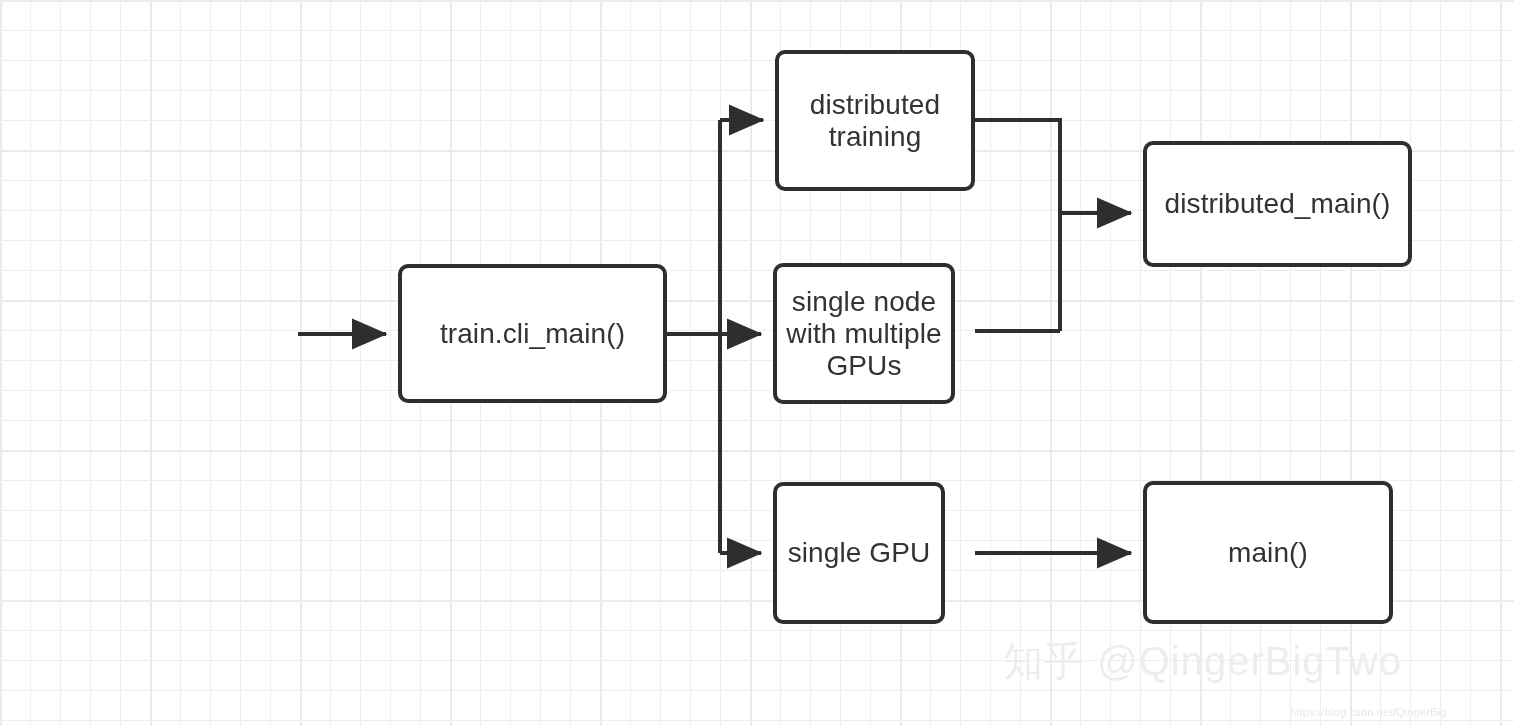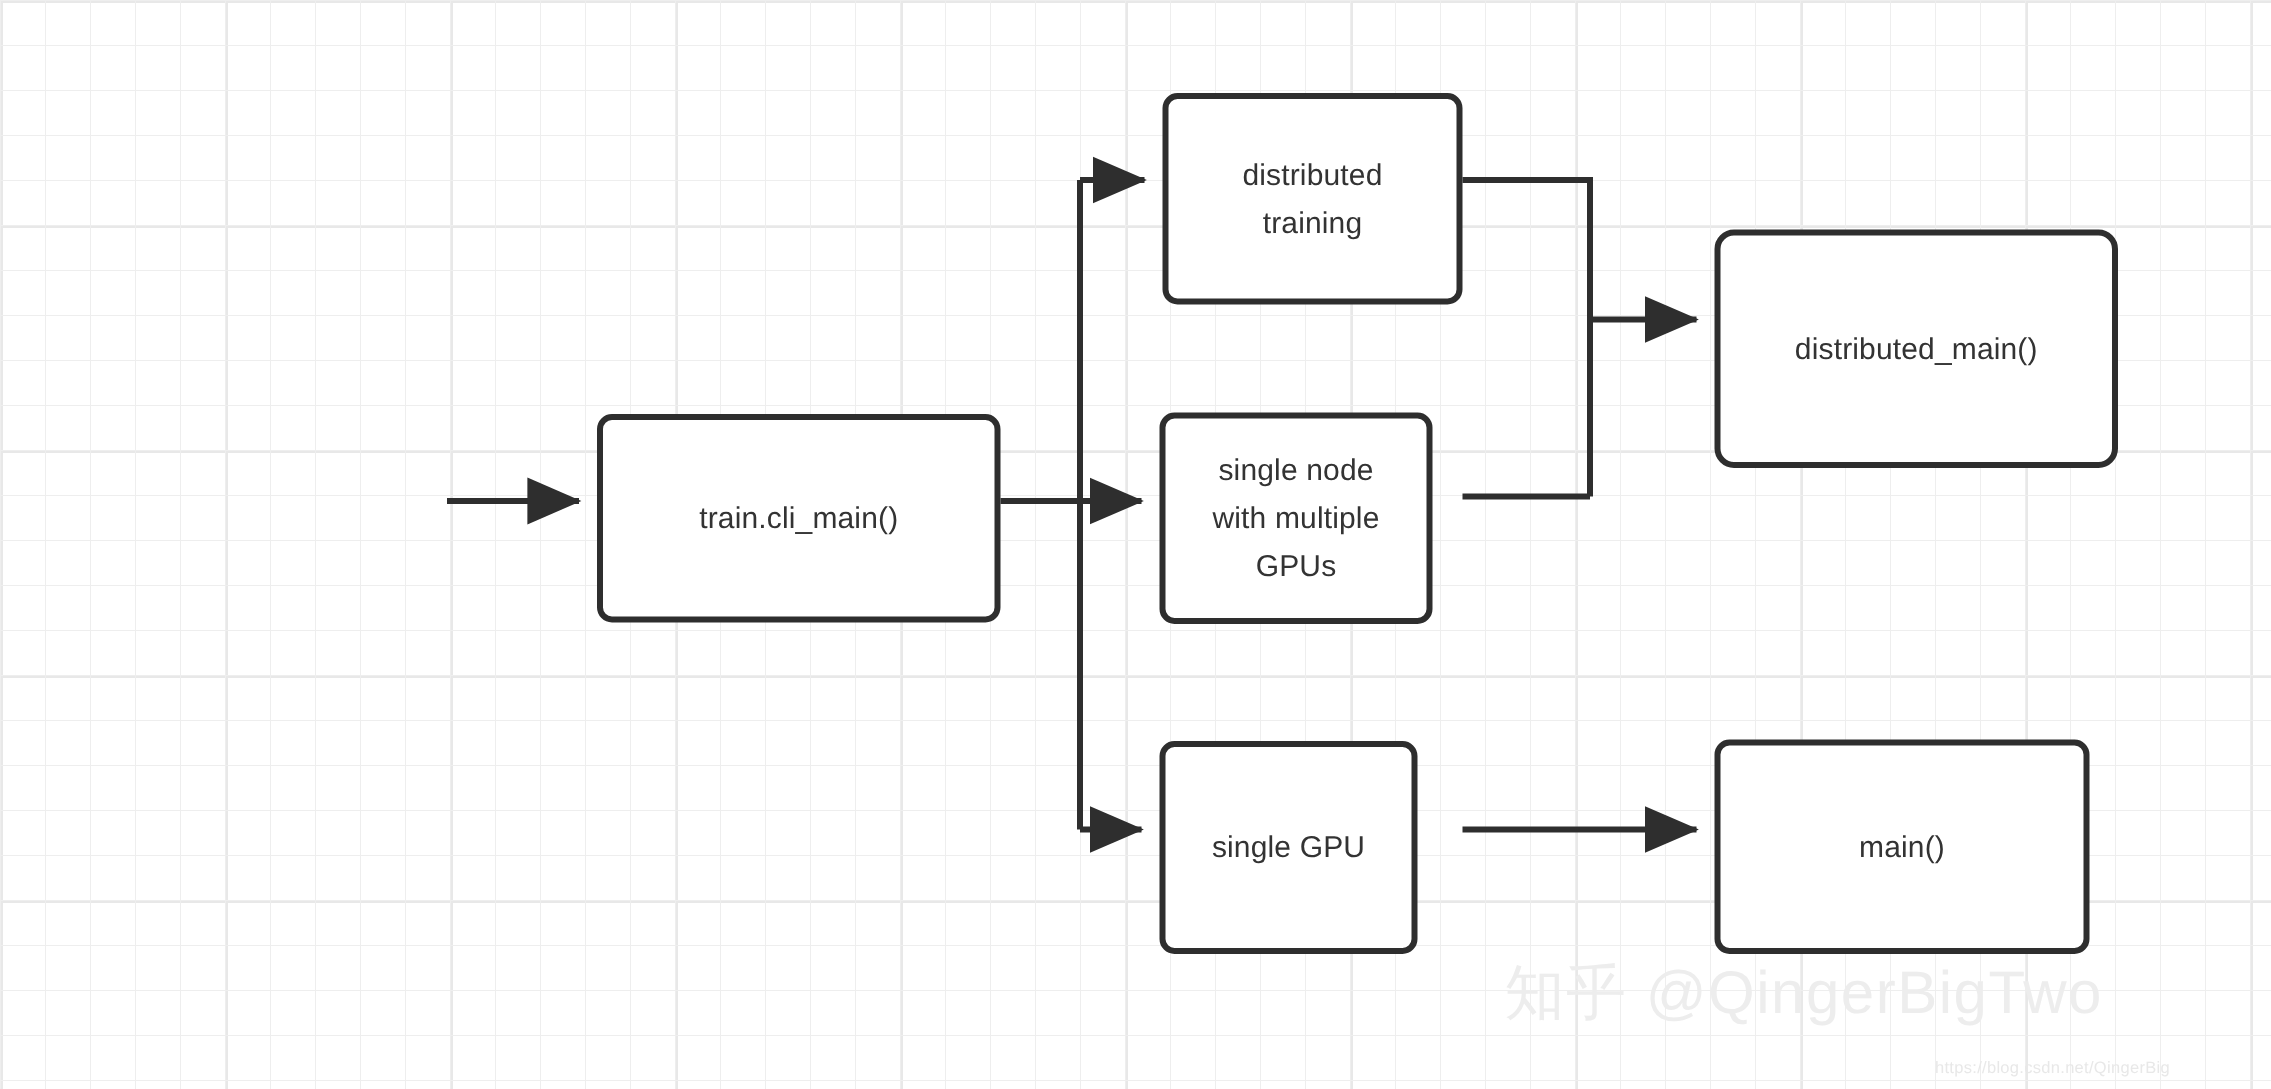--- a/index.html
+++ b/index.html
@@ -32,26 +32,25 @@
     position: absolute;
     box-sizing: border-box;
     background: #ffffff;
     border: 4px solid #2e2e2e;
     border-radius: 10px;
     display: flex;
     align-items: center;
     justify-content: center;
     text-align: center;
     color: #333333;
-    font-size: 20px;
+    font-size: 28px;
     line-height: 32px;
     letter-spacing: 0.1px;
     white-space: pre-line;
     z-index: 2;
-    margin-top: 12px;
   }
   .watermark-zhihu {
     position: absolute;
     color: #ededed;
     font-size: 40px;
     letter-spacing: 1px;
     white-space: nowrap;
     z-index: 1;
     user-select: none;
   }
@@ -102,21 +101,21 @@
 
   <div class="node" style="left:775px; top:50px;  width:200px; height:141px;">distributed
 training</div>
 
   <div class="node" style="left:773px; top:263px; width:182px; height:141px;">single node
 with multiple
 GPUs</div>
 
   <div class="node" style="left:773px; top:482px; width:172px; height:142px;">single GPU</div>
 
-  <div class="node" style="left:1143px; top:141px; width:269px; height:159px;border-radius:13px;">distributed_main()</div>
+  <div class="node" style="left:1143px; top:141px; width:269px; height:126px;">distributed_main()</div>
 
   <div class="node" style="left:1143px; top:481px; width:250px; height:143px;">main()</div>
 
   <div class="watermark-zhihu" style="left:1003px; top:634px;">知乎 @QingerBigTwo</div>
 
   <div class="watermark-url" style="left:1290px; top:706px;">https://blog.csdn.net/QingerBig</div>
 
 </div>
 
 </body></html>

